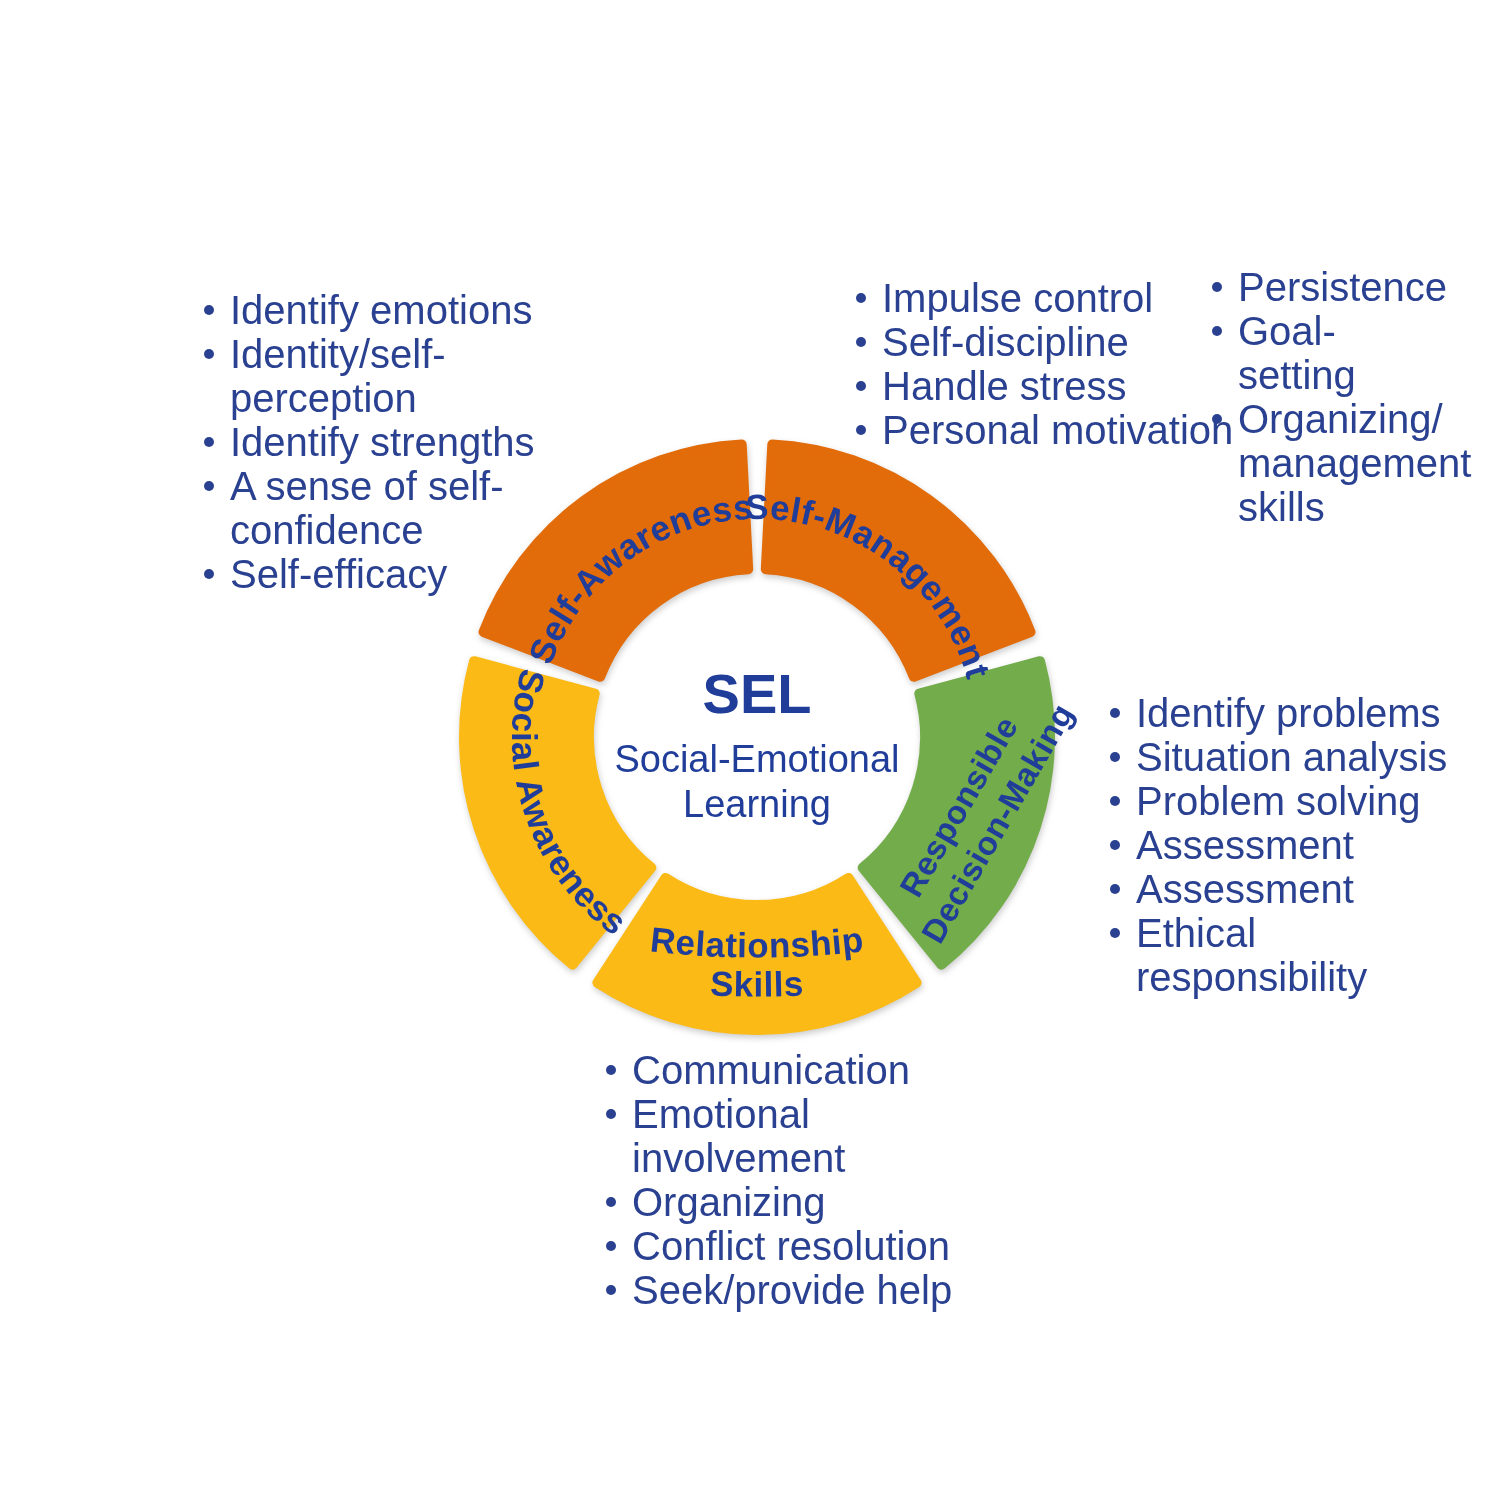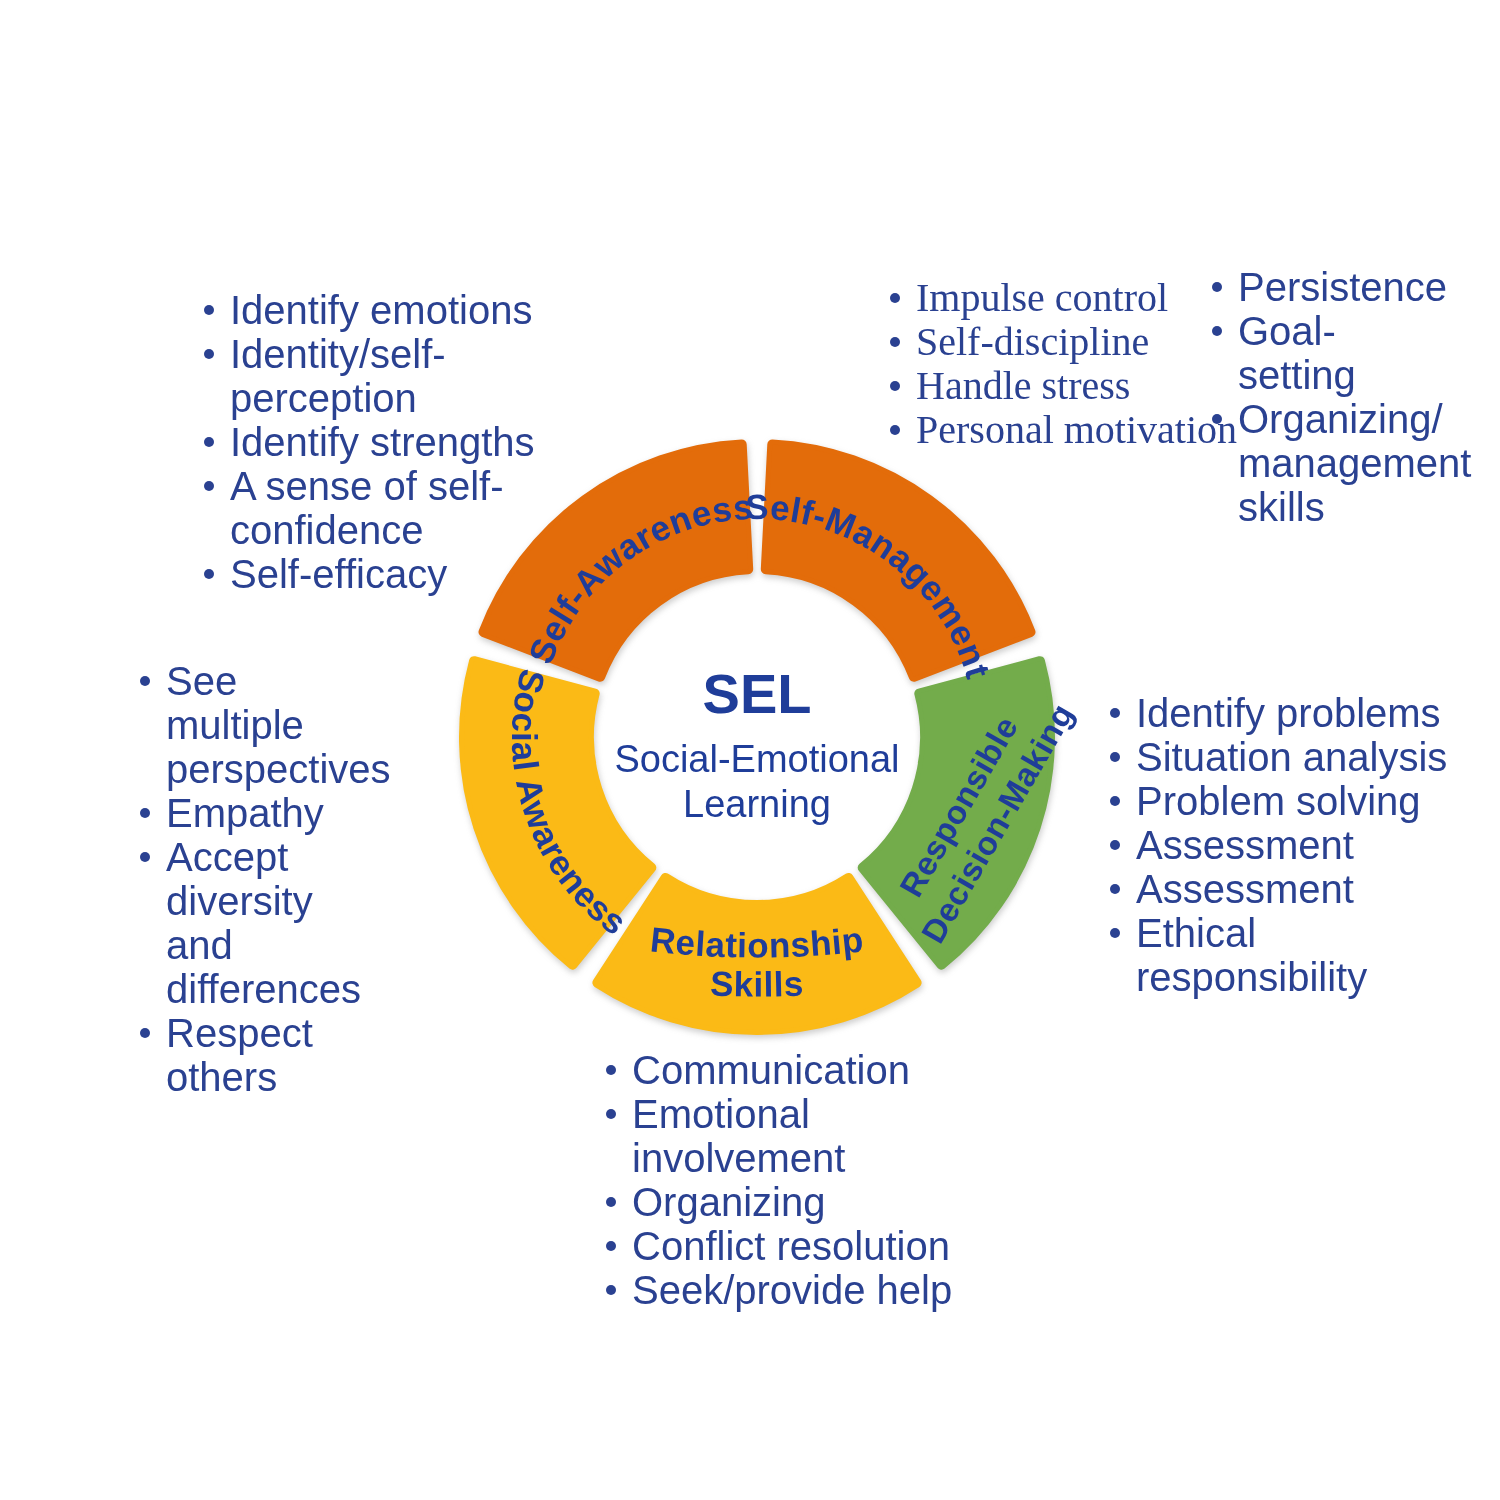--- a/index.html
+++ b/index.html
@@ -101,39 +101,33 @@
   </svg>
 
   <ul class="blist" style="left:182px;top:288px;width:445px;">
     <li>Identify emotions</li>
     <li>Identity/self-perception</li>
     <li>Identify strengths</li>
     <li>A sense of self-confidence</li>
     <li>Self-efficacy</li>
   </ul>
 
-  <ul class="blist" style="left:868px;top:276px;width:400px;font-family:Liberation Serif, serif;">
+  <ul class="blist" style="left:834px;top:276px;width:400px;">
     <li>Impulse control</li>
     <li>Self-discipline</li>
     <li>Handle stress</li>
     <li>Personal motivation</li>
   </ul>
 
   <ul class="blist" style="left:1190px;top:265px;width:235px;">
     <li>Persistence</li>
     <li>Goal-setting</li>
     <li>Organizing/ management skills</li>
   </ul>
 
-  <ul class="blist" style="left:118px;top:659px;width:265px;">
-    <li>See multiple perspectives</li>
-    <li>Empathy</li>
-    <li>Accept diversity and differences</li>
-    <li>Respect others</li>
-  </ul>
 
   <ul class="blist" style="left:1088px;top:691px;width:395px;">
     <li>Identify problems</li>
     <li>Situation analysis</li>
     <li>Problem solving</li>
     <li>Assessment</li>
     <li>Assessment</li>
     <li>Ethical responsibility</li>
   </ul>
 

